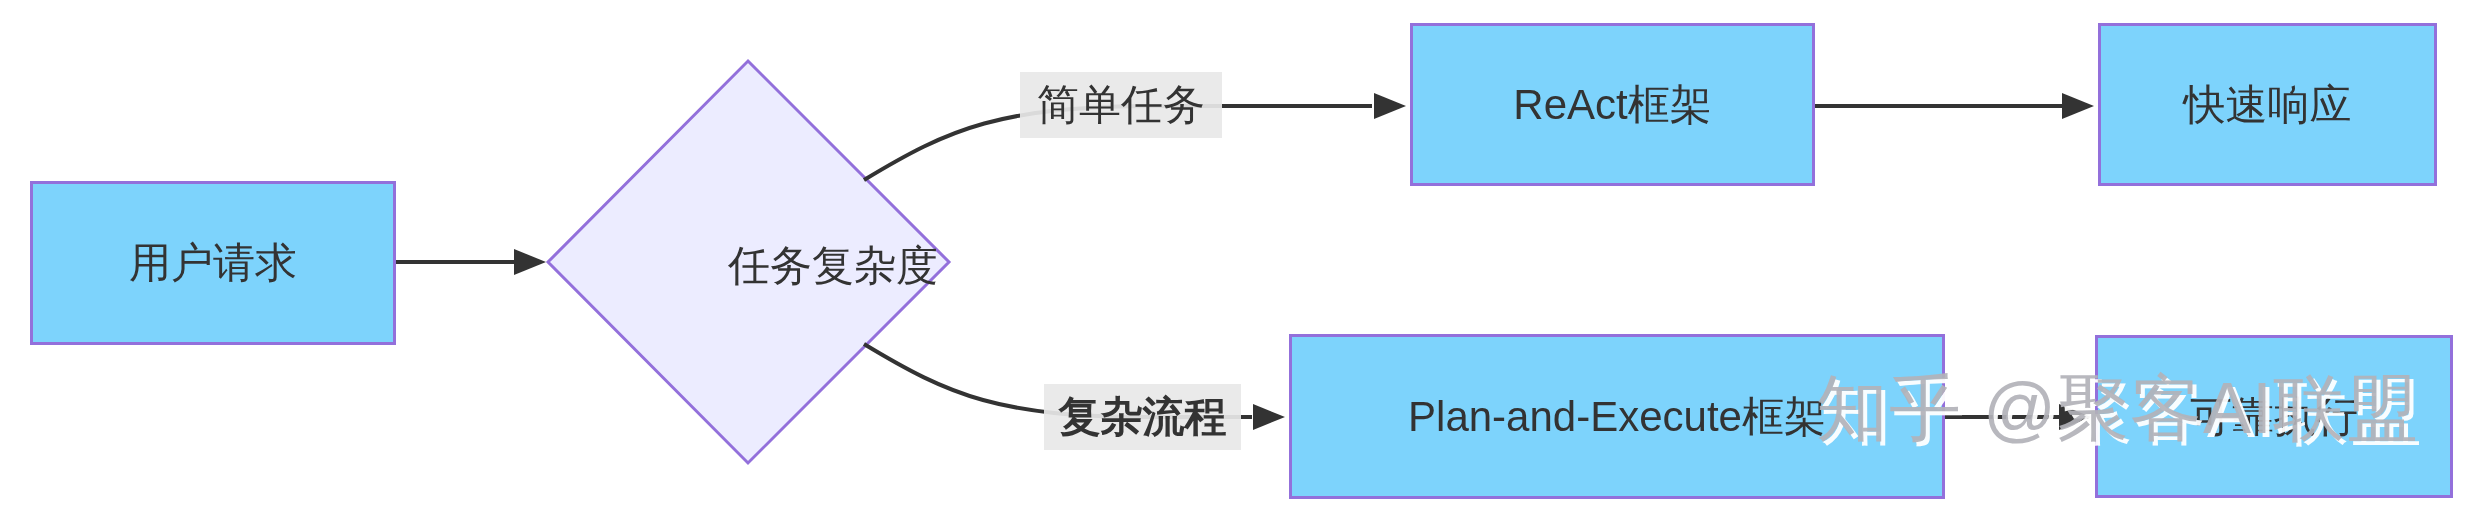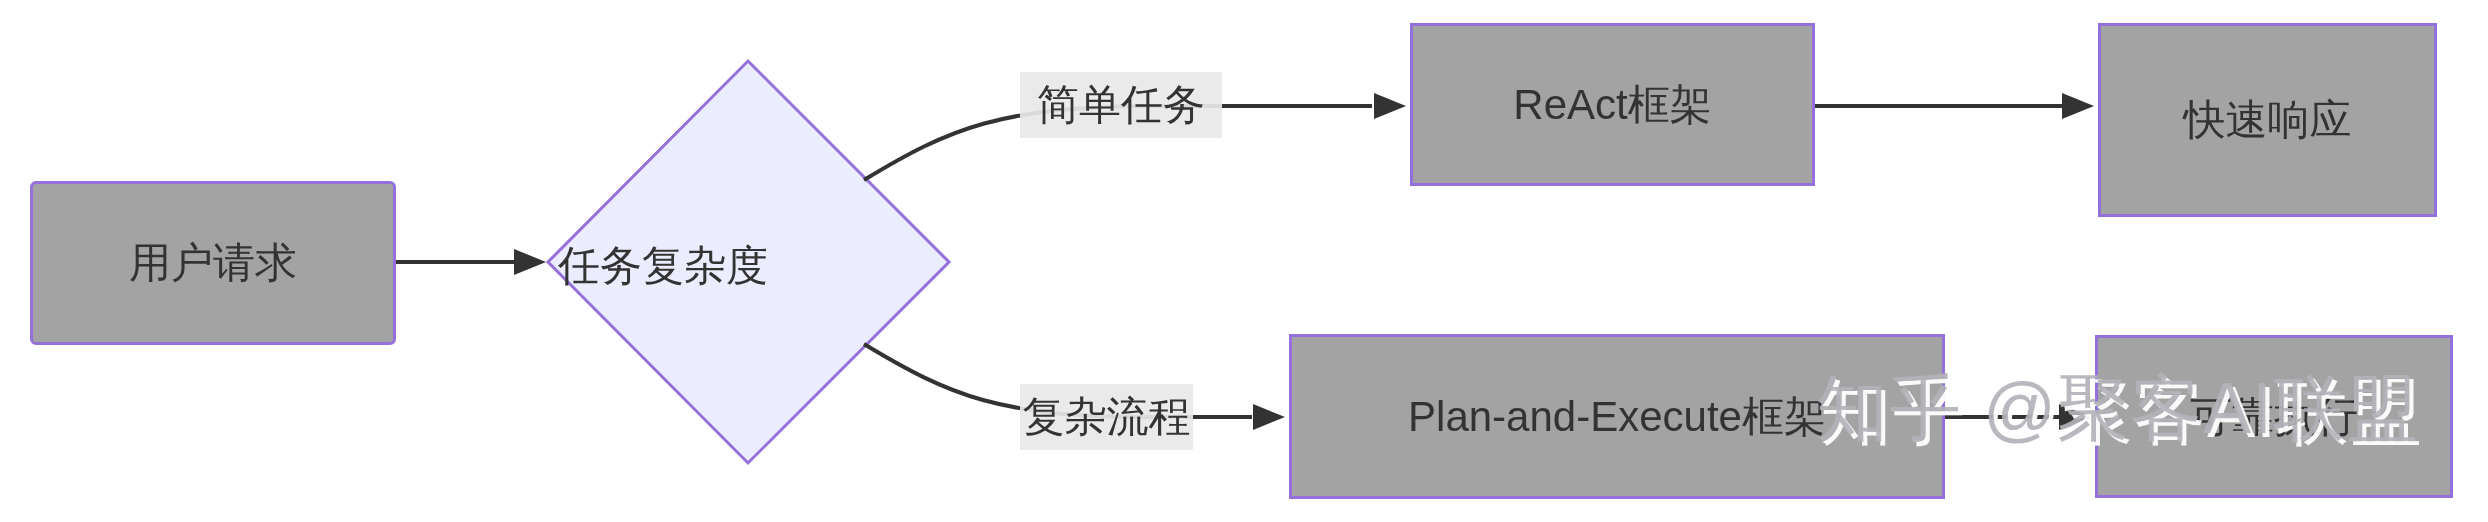--- a/index.html
+++ b/index.html
@@ -6,35 +6,35 @@
   #canvas{
     position:relative;
     width:2488px;height:522px;
     background:#ffffff;
     overflow:hidden;
     font-family:"Liberation Sans","DejaVu Sans",sans-serif;
   }
   #edge-layer{position:absolute;left:0;top:0;z-index:1;}
   .node{
     position:absolute;
-    background:#a3a3a3;
+    background:#7dd3fc;
     border:3px solid #9370DB;
     box-sizing:border-box;
     display:flex;align-items:center;justify-content:center;
     color:#333333;
     font-size:42px;
     z-index:2;
     white-space:nowrap;
   }
   .diamond-label{
     position:absolute;
     z-index:2;
     color:#333333;
     font-size:42px;
-    text-align:left;
+    text-align:right;
     white-space:nowrap;
   }
   .edge-label{
     position:absolute;
     background:rgba(232,232,232,0.92);
     color:#333333;
     font-size:42px;
     display:flex;align-items:center;justify-content:center;
     z-index:3;
     padding:0 8px;
@@ -82,47 +82,47 @@
       <line x1="1815" y1="106" x2="2062" y2="106" stroke="#333333" stroke-width="4"></line>
       <polygon points="2094,106 2062,93 2062,119" fill="#333333"></polygon>
     </g>
 
     <g>
       <line x1="1945" y1="417" x2="2059" y2="417" stroke="#333333" stroke-width="4"></line>
       <polygon points="2091,417 2059,404 2059,430" fill="#333333"></polygon>
     </g>
   </svg>
 
-  <div class="node" style="left:30px;top:181px;width:366px;height:164px;border-radius:6px;">
+  <div class="node" style="left:30px;top:181px;width:366px;height:164px;">
     <span>用户请求</span>
   </div>
 
   <div class="diamond-label" style="left:558px;top:238px;width:380px;">
     <span>任务复杂度</span>
   </div>
 
   <div class="node" style="left:1410px;top:23px;width:405px;height:163px;">
     <span>ReAct框架</span>
   </div>
 
-  <div class="node" style="left:2098px;top:23px;width:339px;height:194px;">
+  <div class="node" style="left:2098px;top:23px;width:339px;height:163px;">
     <span>快速响应</span>
   </div>
 
   <div class="node" style="left:2095px;top:335px;width:358px;height:163px;">
     <span>可靠执行</span>
   </div>
 
   <div class="node" style="left:1289px;top:334px;width:656px;height:165px;">
     <span>Plan-and-Execute框架</span>
   </div>
 
   <div class="edge-label" style="left:1020px;top:72px;width:202px;height:66px;">
     <span>简单任务</span>
   </div>
 
-  <div class="edge-label" style="left:1020px;top:384px;width:173px;height:66px;">
+  <div class="edge-label" style="left:1044px;top:384px;width:197px;height:66px;font-weight:bold;">
     <span>复杂流程</span>
   </div>
 
   <div class="watermark">知乎 @聚客AI联盟</div>
 
 </div>
 
 </body></html>

